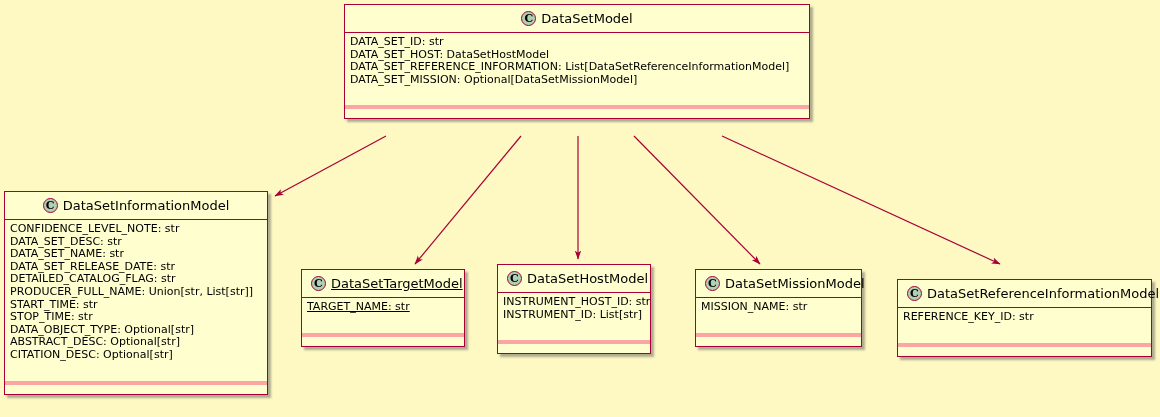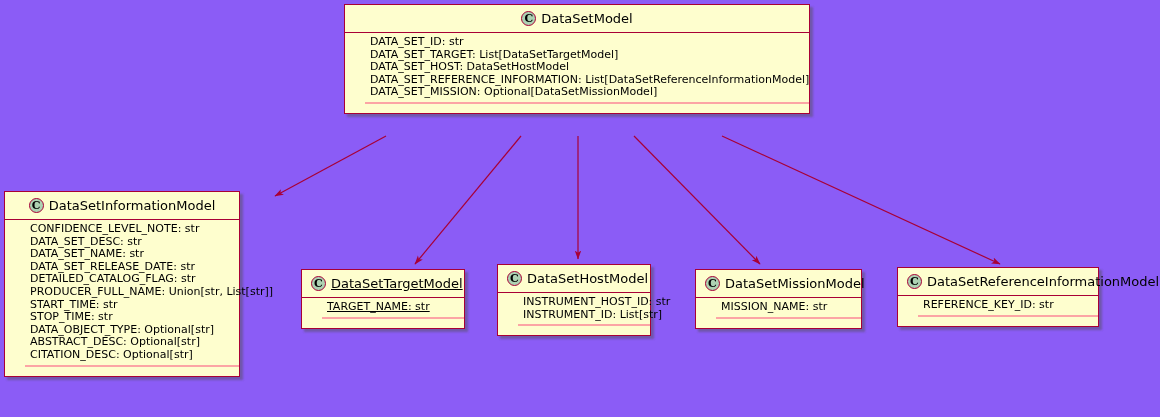--- a/index.html
+++ b/index.html
@@ -8,21 +8,21 @@
     padding: 0;
     background: #FFFFFF;
   }
   body {
     font-family: "DejaVu Sans", sans-serif;
   }
   #diagram {
     position: relative;
     width: 1160px;
     height: 417px;
-    background: #8b5cf6;
+    background: #fef9c3;
     overflow: hidden;
   }
   
   #arrows {
     position: absolute;
     left: 0;
     top: 0;
     width: 1160px;
     height: 417px;
     z-index: 1;
@@ -61,42 +61,41 @@
     font-weight: bold;
     line-height: 13px;
     text-align: center;
     color: #000000;
     margin-right: 5px;
     vertical-align: middle;
     font-family: "DejaVu Serif", serif;
   }
   .uml-attrs {
     box-sizing: border-box;
-    padding: 3px 5px 3px 5px;
-    border-bottom: 2px solid #fca5a5;
-    margin-left: 20px;
+    padding: 3px 5px 19px 5px;
+    border-bottom: 4px solid #fca5a5;
   }
   .attr-row {
     font-size: 11px;
     line-height: 12.6px;
     color: #000000;
     white-space: nowrap;
   }
   .uml-methods {
     box-sizing: border-box;
     height: 9px;
   }
 
   
   #cls-datasetmodel          { left: 344px; top: 4px;   width: 466px; }
-  #cls-datasetinformationmodel { left: 4px;  top: 191px; width: 236px; }
+  #cls-datasetinformationmodel { left: 4px;  top: 191px; width: 264px; }
   #cls-datasettargetmodel    { left: 301px; top: 269px; width: 164px; text-decoration: underline; }
   #cls-datasethostmodel      { left: 497px; top: 264px; width: 154px; }
   #cls-datasetmissionmodel   { left: 695px; top: 269px; width: 167px; }
-  #cls-datasetreferenceinformationmodel { left: 897px; top: 267px; width: 202px; }
+  #cls-datasetreferenceinformationmodel { left: 897px; top: 279px; width: 255px; }
 </style>
 </head>
 <body>
 
 <div id="diagram">
 
   <svg id="arrows" viewBox="0 0 1160 417" width="1160" height="417" xmlns="http://www.w3.org/2000/svg">
     <defs>
       <marker id="ah" markerWidth="10" markerHeight="10" refX="8.4" refY="3.2" orient="auto" markerUnits="userSpaceOnUse">
         <path d="M0,0 L9,3.2 L0,6.4 L2.2,3.2 z" fill="#A80036"></path>
@@ -113,21 +112,20 @@
 
     <line x1="722" y1="136" x2="1000" y2="264" stroke="#A80036" stroke-width="1.2" fill="none" marker-end="url(#ah)"></line>
   </svg>
 
   <div class="uml-class" id="cls-datasetmodel">
     <div class="uml-header">
       <span class="c-icon">C</span><span class="uml-title">DataSetModel</span>
     </div>
     <div class="uml-attrs">
       <div class="attr-row">DATA_SET_ID: str</div>
-      <div class="attr-row">DATA_SET_TARGET: List[DataSetTargetModel]</div>
       <div class="attr-row">DATA_SET_HOST: DataSetHostModel</div>
       <div class="attr-row">DATA_SET_REFERENCE_INFORMATION: List[DataSetReferenceInformationModel]</div>
       <div class="attr-row">DATA_SET_MISSION: Optional[DataSetMissionModel]</div>
     </div>
     <div class="uml-methods"></div>
   </div>
 
   <div class="uml-class" id="cls-datasetinformationmodel">
     <div class="uml-header">
       <span class="c-icon">C</span><span class="uml-title">DataSetInformationModel</span>

